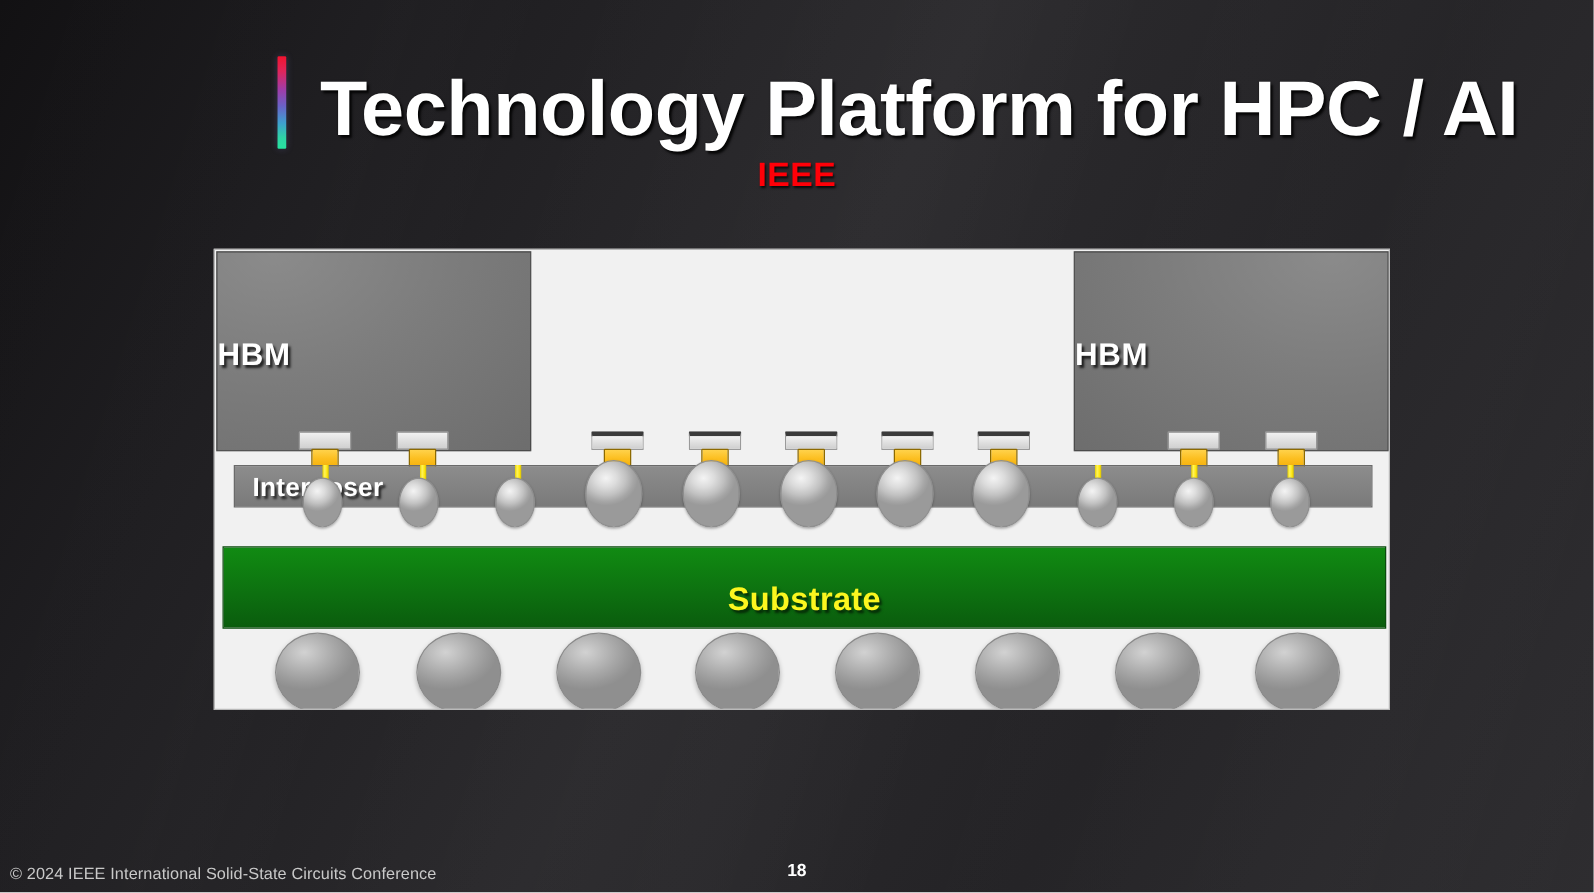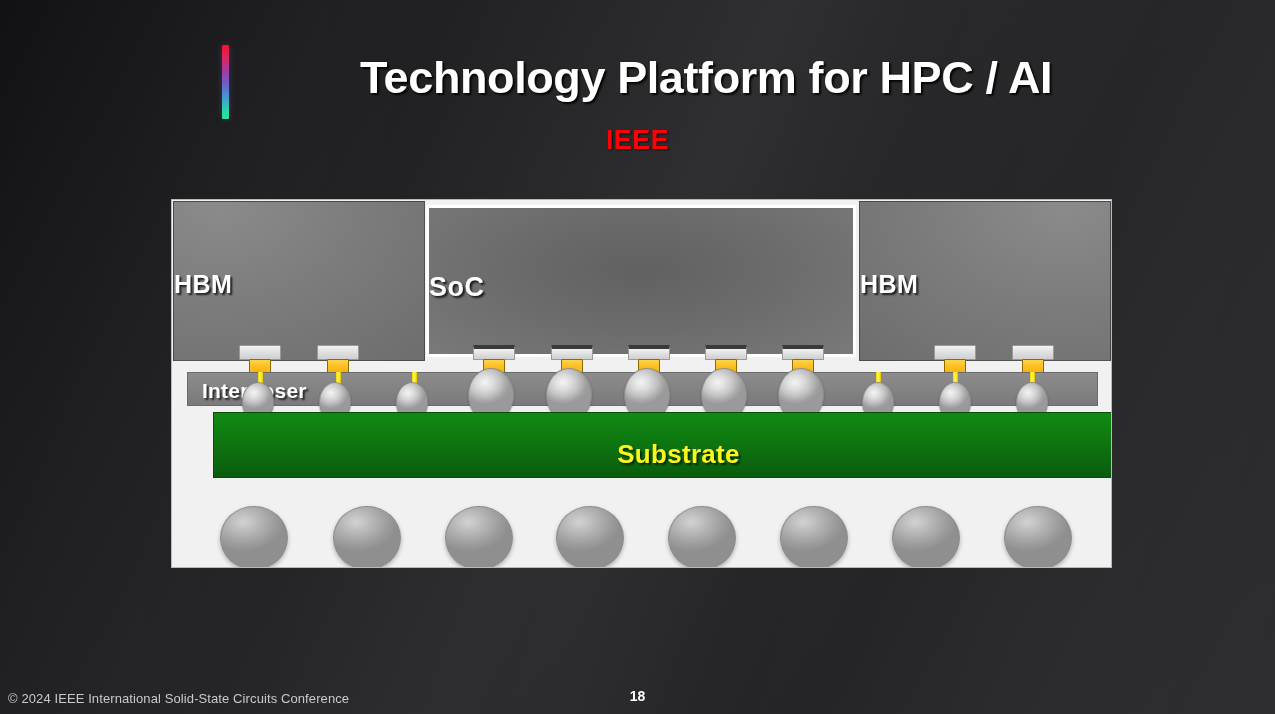--- a/index.html
+++ b/index.html
@@ -45,21 +45,21 @@
     background: linear-gradient(180deg,
       #f0142f 0%, #e0255a 16%, #a03ca8 36%,
       #6a62c8 54%, #3f9fd0 72%, #2fd3a6 88%, #27e3a0 100%);
     box-shadow: 0 0 6px rgba(120,120,200,0.30);
   }
 
   #slide-title {
     position: absolute;
     left: 256px; top: 52px;
     width: 900px;
-    font-size: 45px;
+    font-size: 62px;
     font-weight: bold;
     color: #ffffff;
     letter-spacing: -0.4px;
     white-space: nowrap;
     text-shadow: 2px 2px 2px rgba(0,0,0,0.85), 0 0 1px rgba(0,0,0,0.9);
     text-align: center;
   }
 
   #subtitle {
     position: absolute;
@@ -166,25 +166,24 @@
     position: absolute;
     border-radius: 50%;
     background: radial-gradient(58% 42% at 36% 26%, #f4f4f4 0%, #dcdcdc 34%, #c2c2c2 62%, #a6a6a6 86%, #9a9a9a 100%);
     border: 1px solid #8f8f8f;
     box-shadow: 0 1px 2px rgba(0,0,0,0.30);
   }
 
   
   #substrate {
     position: absolute;
-    left: 6px; top: 212px;
+    left: 6px; top: 237px;
     width: 931px; height: 66px;
     background: linear-gradient(180deg, #118a13 0%, #0f8111 22%, #0d6f10 60%, #0a5c0d 100%);
     border: 1px solid #0a4b0c;
-    margin-left: 35px;
   }
   #substrate-label {
     position: absolute;
     left: 0; top: 26px; width: 100%;
     text-align: center;
     font-size: 26px; font-weight: bold;
     color: #fbf61f;
     letter-spacing: 0.3px;
     text-shadow: 2px 2px 2px rgba(0,0,0,0.6);
   }
@@ -225,23 +224,20 @@
   <div id="accent-bar"></div>
   <div id="slide-title">Technology Platform for HPC / AI</div>
   <div id="subtitle">IEEE</div>
 
   <div id="diagram">
 
     <div class="die" id="die-hbm-left">
       <div class="die-label">HBM</div>
     </div>
 
-    <div class="die" id="die-soc">
-      <div class="die-label">SoC</div>
-    </div>
 
     <div class="die" id="die-hbm-right">
       <div class="die-label">HBM</div>
     </div>
 
     <div id="layer-tsv">
         <div class="tsv" style="left: 86px; top: 160px; height: 12px;"></div>
         <div class="tsv" style="left: 164px; top: 160px; height: 12px;"></div>
         <div class="tsv" style="left: 240px; top: 172px; height: 0px;"></div>
         <div class="tsv" style="left: 316px; top: 160px; height: 12px;"></div>

